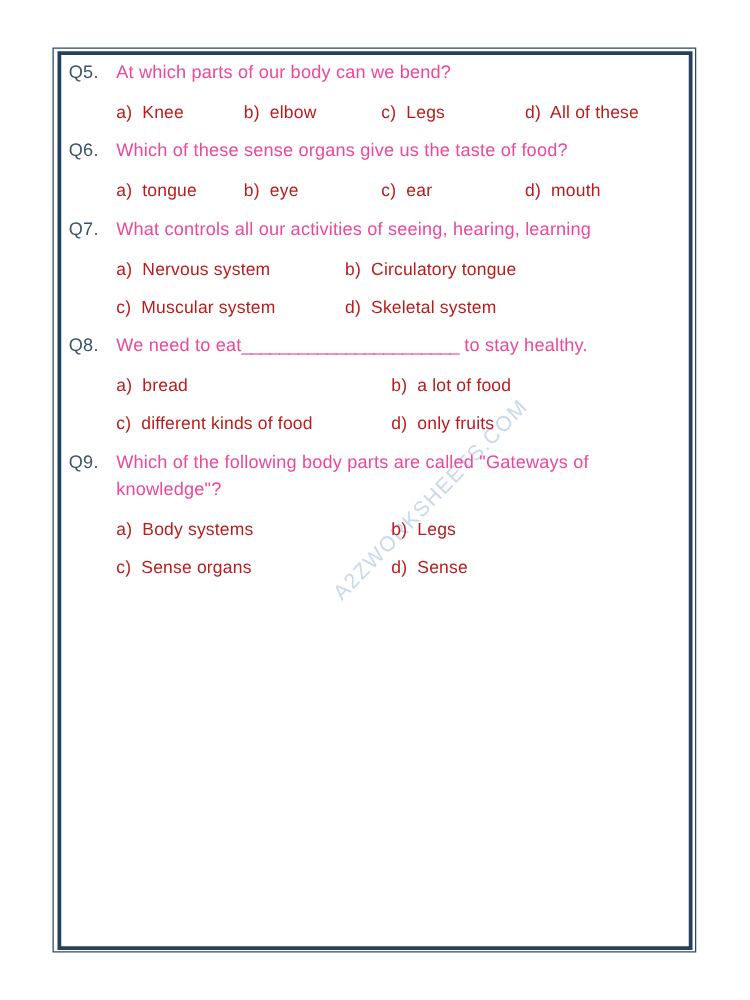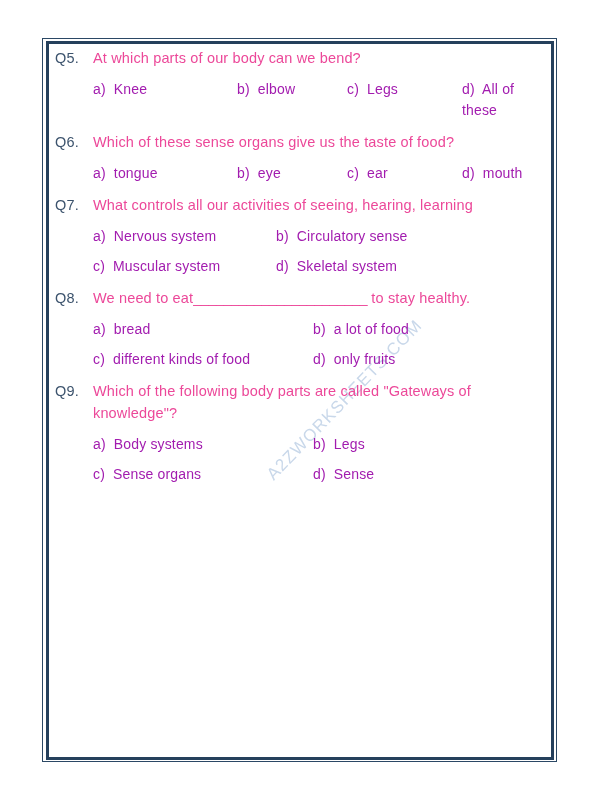--- a/index.html
+++ b/index.html
@@ -103,29 +103,29 @@
   }
 
   .blank {
     letter-spacing: -0.5px;
   }
 
   
   .opt-row {
     display: flex;
     margin-left: 38px;
-    color: #a21caf;
+    color: #b91c1c;
     font-size: 14px;
     line-height: 21px;
     letter-spacing: 0.15px;
   }
 
   
   .opt-row.cols4 .opt:nth-child(1) { width: 102px; flex: 0 0 102px; }
-  .opt-row.cols4 .opt:nth-child(2) { width: 110px; flex: 0 0 110px; margin-left: 42px; }
+  .opt-row.cols4 .opt:nth-child(2) { width: 110px; flex: 0 0 110px; }
   .opt-row.cols4 .opt:nth-child(3) { width: 115px; flex: 0 0 115px; }
   .opt-row.cols4 .opt:nth-child(4) { flex: 1 1 auto; }
 
   
   .opt-row.cols2a .opt:nth-child(1) { width: 183px; flex: 0 0 183px; }
   .opt-row.cols2a .opt:nth-child(2) { flex: 1 1 auto; }
 
   
   .opt-row.cols2b .opt:nth-child(1) { width: 220px; flex: 0 0 220px; }
   .opt-row.cols2b .opt:nth-child(2) { flex: 1 1 auto; }
@@ -208,21 +208,21 @@
         <span class="q-text">What controls all our activities of seeing, hearing, learning</span>
       </div>
       <div class="sp-q"></div>
       <div class="opt-row cols2a">
         <span class="opt">
           <span>a)&nbsp;</span>
           <span>Nervous system</span>
         </span>
         <span class="opt">
           <span>b)&nbsp;</span>
-          <span>Circulatory sense</span>
+          <span>Circulatory tongue</span>
         </span>
       </div>
       <div class="sp-opt"></div>
       <div class="opt-row cols2a">
         <span class="opt">
           <span>c)&nbsp;</span>
           <span>Muscular system</span>
         </span>
         <span class="opt">
           <span>d)&nbsp;</span>

